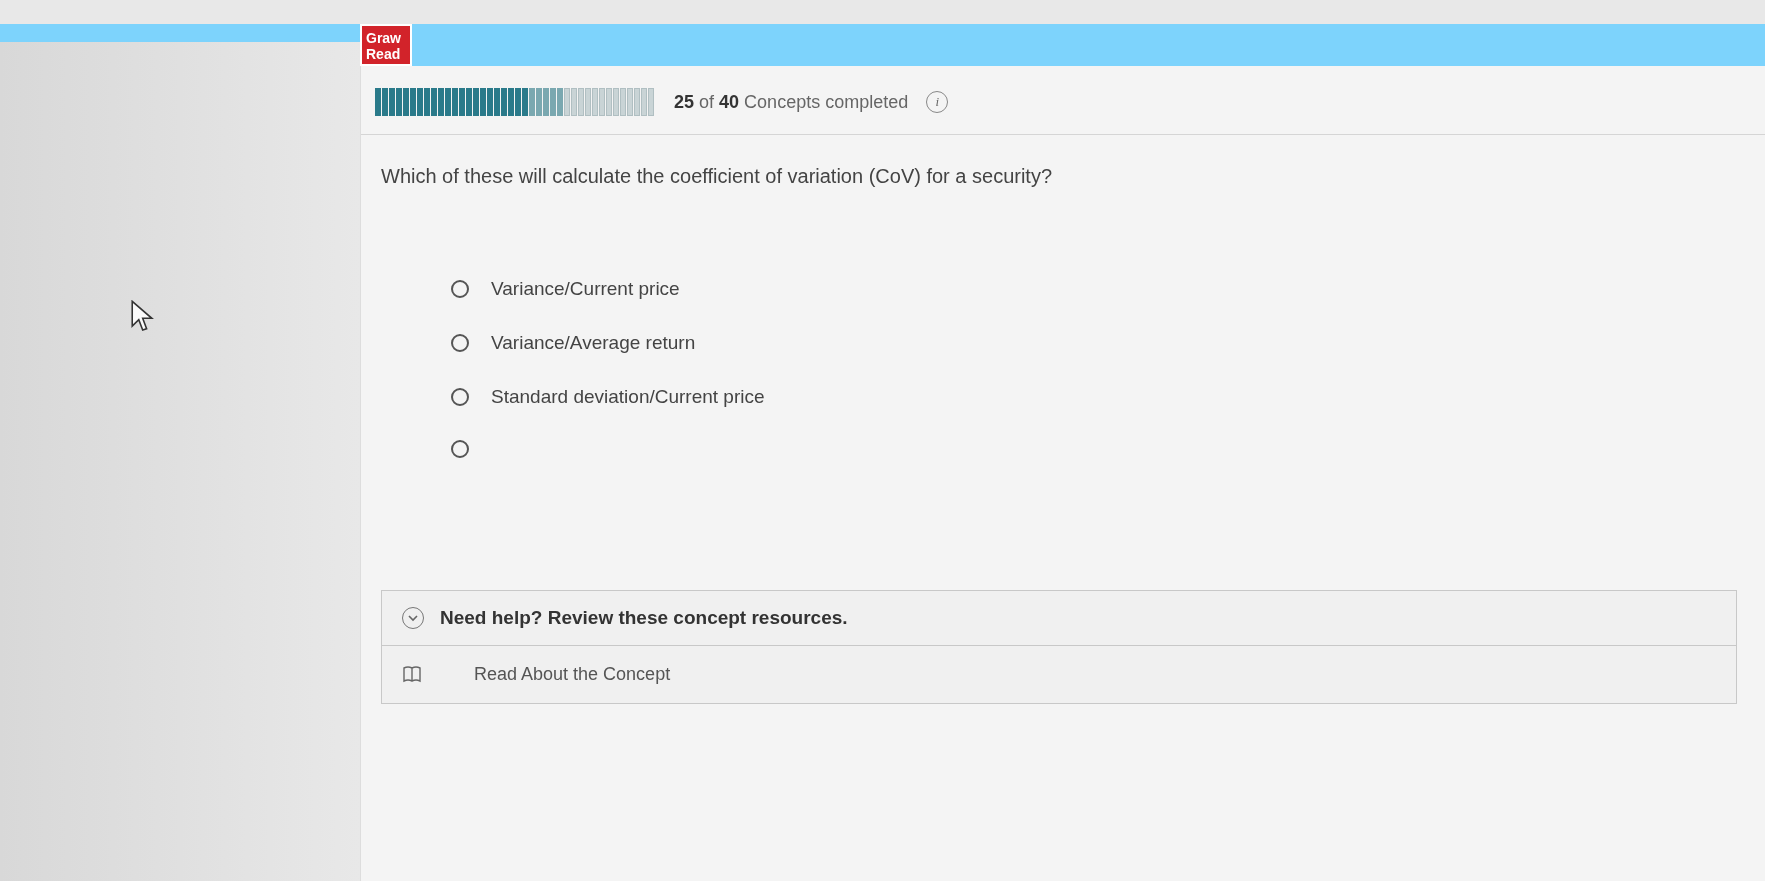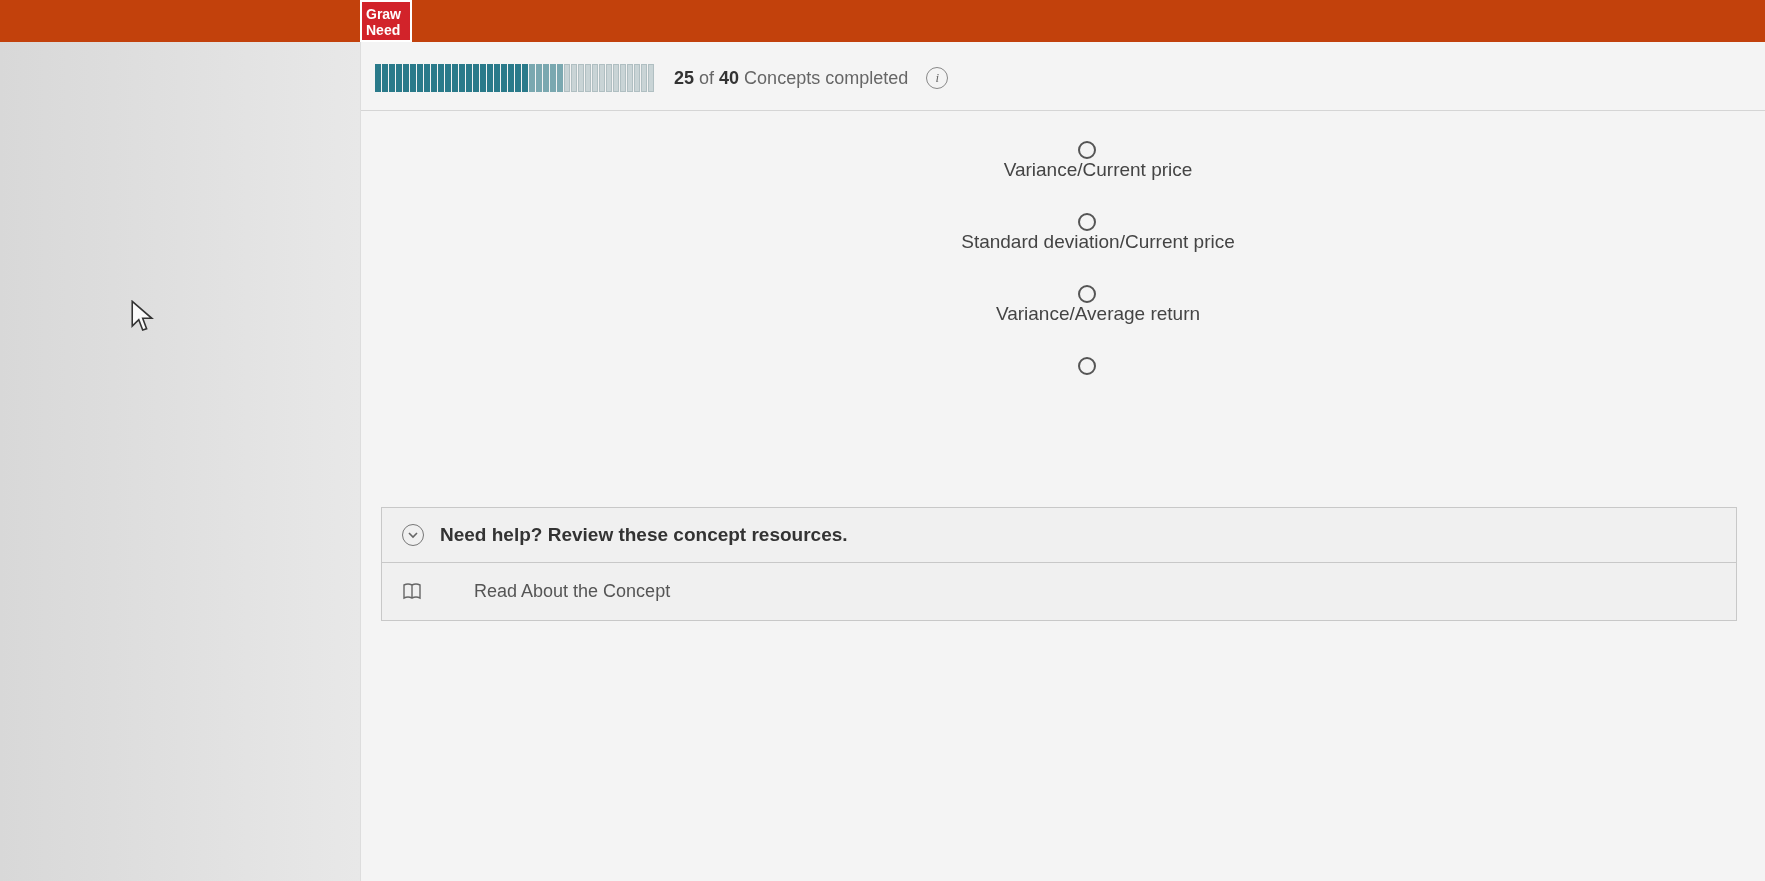--- a/index.html
+++ b/index.html
@@ -5,22 +5,23 @@
   * { box-sizing: border-box; margin: 0; padding: 0; }
   body {
     font-family: Arial, Helvetica, sans-serif;
     background: #e8e8e8;
     width: 1765px;
     height: 881px;
     overflow: hidden;
   }
   .top-bar {
     height: 42px;
-    background: #c2410c;
+    background: #7dd3fc;
     position: relative;
+    margin-top: 24px;
   }
   .logo {
     position: absolute;
     left: 360px;
     top: 0;
     width: 52px;
     height: 42px;
     background: #d2232a;
     border: 2px solid #fff;
     color: #fff;
@@ -101,21 +102,20 @@
     margin-bottom: 90px;
   }
   .options {
     padding-left: 70px;
   }
   .option-row {
     display: flex;
     align-items: center;
     margin-bottom: 32px;
     cursor: pointer;
-    flex-direction: column;
   }
   .radio-circle {
     width: 18px;
     height: 18px;
     border: 2px solid #555;
     border-radius: 50%;
     margin-right: 22px;
     flex-shrink: 0;
   }
   .option-label {
@@ -173,21 +173,21 @@
     top: 300px;
     pointer-events: none;
   }
 </style>
 </head>
 <body>
 
 <div class="top-bar">
   <div class="logo">
     <span>Graw</span><br>
-    <span>Need</span>
+    <span>Read</span>
   </div>
 </div>
 
 <div class="left-gutter"></div>
 
 <div class="cursor-icon">
   <svg width="28" height="34" viewBox="0 0 20 26">
     <path d="M1 1 L1 20 L6 15 L9 23 L12 22 L9 14 L16 14 Z" fill="#fafafa" stroke="#333" stroke-width="1.2"></path>
   </svg>
 </div>
@@ -241,32 +241,33 @@
       <strong>25</strong>
       <span> of </span>
       <strong>40</strong>
       <span> </span>
       <span>Concepts completed</span>
     </div>
     <div class="info-icon">i</div>
   </div>
 
   <div class="question-block">
+    <p class="q-text">Which of these will calculate the coefficient of variation (CoV) for a security?</p>
     <div class="options" id="options">
         <div class="option-row">
           <span class="radio-circle"></span>
           <span class="option-label">Variance/Current price</span>
         </div>
         <div class="option-row">
           <span class="radio-circle"></span>
+          <span class="option-label">Variance/Average return</span>
+        </div>
+        <div class="option-row">
+          <span class="radio-circle"></span>
           <span class="option-label">Standard deviation/Current price</span>
-        </div>
-        <div class="option-row">
-          <span class="radio-circle"></span>
-          <span class="option-label">Variance/Average return</span>
         </div>
         <div class="option-row">
           <span class="radio-circle"></span>
         </div>
       </div>
   </div>
 
   <div class="help-section">
     <div class="help-header">
       <span class="chevron-circle">

